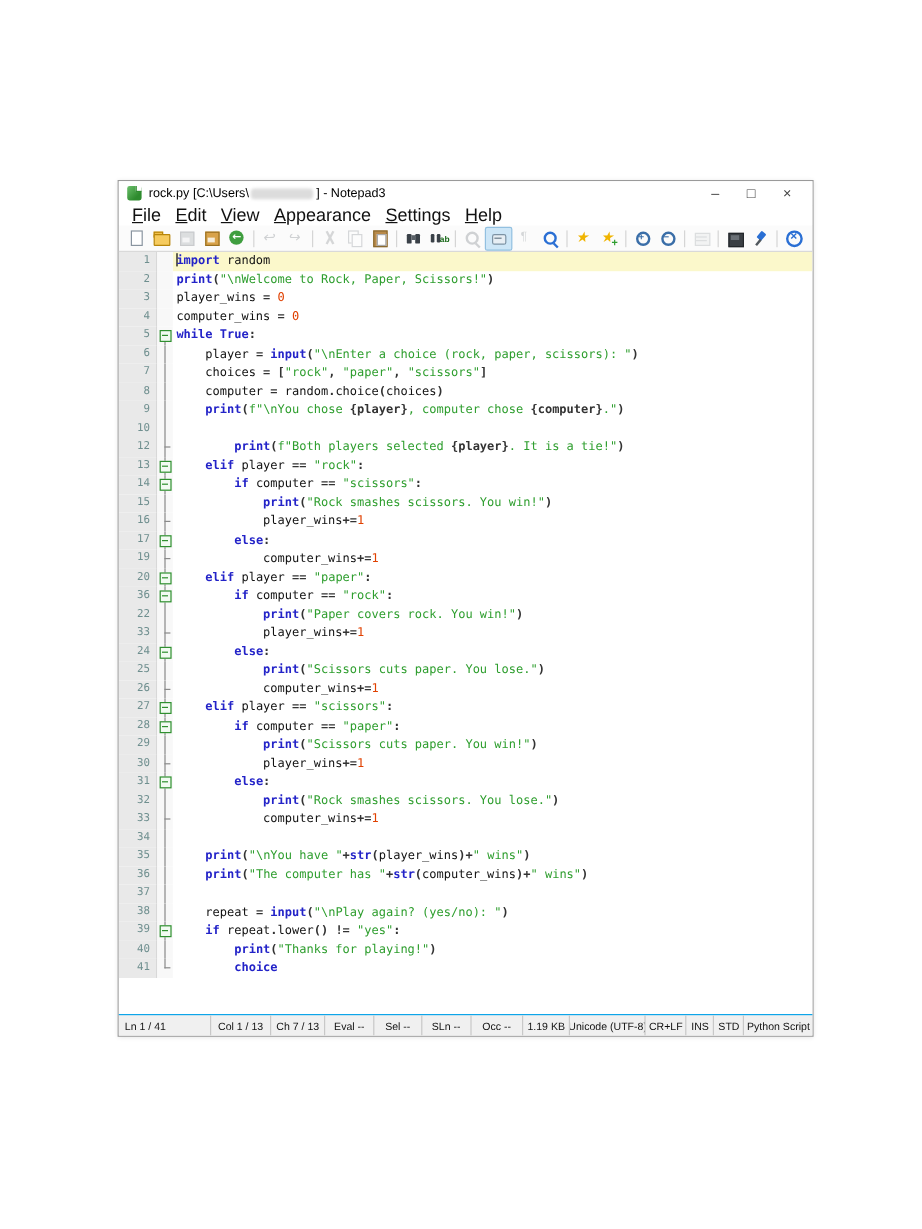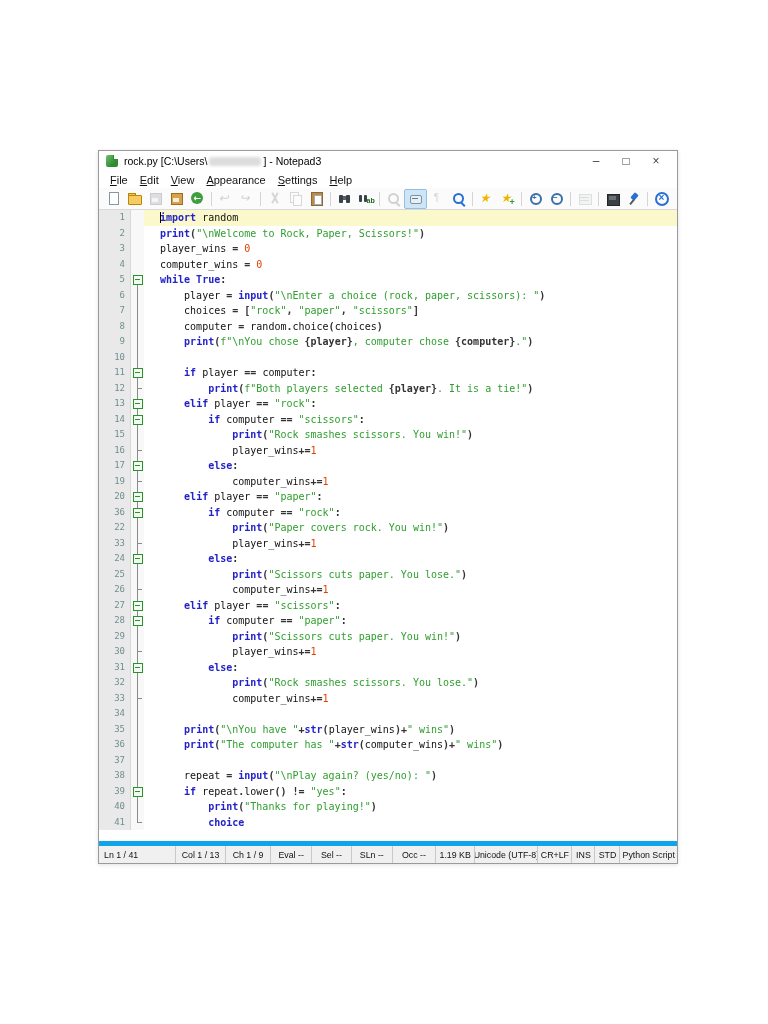--- a/index.html
+++ b/index.html
@@ -13,21 +13,21 @@
   .app-icon{width:12px;height:12px;flex:none;border-radius:2px;margin-right:6px;
             background:linear-gradient(135deg,#6cc06c 0%,#2e8b2e 70%);position:relative;}
   .app-icon::after{content:"";position:absolute;right:0;top:0;width:4px;height:4px;background:#fff;
             border-left:1px solid #2e8b2e;border-bottom:1px solid #2e8b2e;}
   .title{font-size:10.5px;color:#000;white-space:nowrap;display:flex;align-items:center;gap:2px;}
   .redacted{display:inline-block;width:52px;height:9px;background:#dcdcdc;border-radius:3px;filter:blur(1.5px);}
   .wbtns{margin-left:auto;display:flex;align-items:center;}
   .wbtn{width:30px;text-align:center;font-size:12px;color:#444;line-height:18px;cursor:default;}
 
   
-  .menubar{height:17px;flex:none;display:flex;align-items:center;padding-left:5px;background:#fff;font-size:11px;color:#111;}
+  .menubar{height:17px;flex:none;display:flex;align-items:center;padding-left:5px;background:#fff;font-size:15px;color:#111;}
   .menu-item{padding:1px 6px;}
   .menu-item u{text-decoration:underline;}
 
   
   .toolbar{height:21px;flex:none;display:flex;align-items:center;padding-left:4px;background:#fbfbfb;
            border-bottom:1px solid #d9d9d9;}
   .tbtn{width:21px;height:18px;display:flex;align-items:center;justify-content:center;border-radius:2px;flex:none;}
   .tbtn.disabled{opacity:.4;filter:grayscale(55%);}
   .tbtn.active{background:#cde6f7;border:1px solid #92c0e0;}
   .tsep{width:1px;height:14px;background:#d5d5d5;margin:0 3px;flex:none;}
@@ -83,31 +83,31 @@
   .gut{width:26px;flex:none;text-align:right;padding-right:5px;background:#e9e9e9;color:#6f8f8f;
        font-size:9px;border-right:1px solid #d8d8d8;}
   .fold{width:13px;flex:none;position:relative;background:#f8f8f8;}
   .fold.l::before,.fold.t::before,.fold.e::before,.fold.b::before,.fold.bf::before{
        content:"";position:absolute;left:6px;top:0;bottom:0;width:1px;background:#8a8a8a;}
   .fold.e::before{bottom:50%;}
   .fold.bf::before{top:50%;}
   .fold.t::after,.fold.e::after{content:"";position:absolute;left:6px;top:7px;width:5px;height:1px;background:#8a8a8a;}
   .fbox{position:absolute;left:2px;top:3px;width:8px;height:8px;background:#f2fbf2;border:1px solid #2f8f2f;z-index:1;}
   .fbox::after{content:"";position:absolute;left:1px;top:3px;width:5px;height:1px;background:#2f8f2f;}
-  .code{flex:1;padding-left:16px;color:#111;}
+  .code{flex:1;padding-left:3px;color:#111;}
   .ed-row.current .code{background:#fbf8cb;}
   .caret{display:inline-block;width:1px;height:11px;background:#000;vertical-align:-2px;margin-right:-1px;}
   .kw{color:#2323c8;font-weight:bold;}
   .str{color:#2e9e2e;}
   .num{color:#e04000;}
   .op{color:#333;font-weight:bold;}
   .id{color:#111;}
 
   
-  .statusbar{height:17px;flex:none;display:flex;background:#f0f0f0;border-top:5px solid #0ea5e9;
+  .statusbar{height:17px;flex:none;display:flex;background:#f0f0f0;border-top:1px solid #0ea5e9;
              font-size:8.8px;color:#111;overflow:hidden;}
   .st{display:flex;align-items:center;justify-content:center;border-right:1px solid #c8c8c8;
       padding:0 2px;white-space:nowrap;overflow:hidden;flex-basis:0;}
   .st:first-child{justify-content:flex-start;padding-left:5px;}
   .st:last-child{border-right:none;}
 </style>
 </head>
 <body>
 
 <div class="page">
@@ -224,21 +224,20 @@
         <div class="ed-row current"><span class="gut">1</span><span class="fold n"></span><span class="code"><span class="caret"></span><span class="kw">import</span><span class="id"> random</span></span></div>
         <div class="ed-row"><span class="gut">2</span><span class="fold n"></span><span class="code"><span class="kw">print</span><span class="op">(</span><span class="str">"\nWelcome to Rock, Paper, Scissors!"</span><span class="op">)</span></span></div>
         <div class="ed-row"><span class="gut">3</span><span class="fold n"></span><span class="code"><span class="id">player_wins </span><span class="op">= </span><span class="num">0</span></span></div>
         <div class="ed-row"><span class="gut">4</span><span class="fold n"></span><span class="code"><span class="id">computer_wins </span><span class="op">= </span><span class="num">0</span></span></div>
         <div class="ed-row"><span class="gut">5</span><span class="fold bf"><b class="fbox"></b></span><span class="code"><span class="kw">while True</span><span class="op">:</span></span></div>
         <div class="ed-row"><span class="gut">6</span><span class="fold l"></span><span class="code"><span class="id">    player </span><span class="op">= </span><span class="kw">input</span><span class="op">(</span><span class="str">"\nEnter a choice (rock, paper, scissors): "</span><span class="op">)</span></span></div>
         <div class="ed-row"><span class="gut">7</span><span class="fold l"></span><span class="code"><span class="id">    choices </span><span class="op">= [</span><span class="str">"rock"</span><span class="op">, </span><span class="str">"paper"</span><span class="op">, </span><span class="str">"scissors"</span><span class="op">]</span></span></div>
         <div class="ed-row"><span class="gut">8</span><span class="fold l"></span><span class="code"><span class="id">    computer </span><span class="op">= </span><span class="id">random</span><span class="op">.</span><span class="id">choice</span><span class="op">(</span><span class="id">choices</span><span class="op">)</span></span></div>
         <div class="ed-row"><span class="gut">9</span><span class="fold l"></span><span class="code"><span class="id">    </span><span class="kw">print</span><span class="op">(</span><span class="str">f"\nYou chose </span><span class="op">{player}</span><span class="str">, computer chose </span><span class="op">{computer}</span><span class="str">."</span><span class="op">)</span></span></div>
         <div class="ed-row"><span class="gut">10</span><span class="fold l"></span><span class="code"></span></div>
-        <div class="ed-row"><span class="gut">11</span><span class="fold b"><b class="fbox"></b></span><span class="code"><span class="id">    </span><span class="kw">if</span><span class="id"> player </span><span class="op">== </span><span class="id">computer</span><span class="op">:</span></span></div>
         <div class="ed-row"><span class="gut">12</span><span class="fold t"></span><span class="code"><span class="id">        </span><span class="kw">print</span><span class="op">(</span><span class="str">f"Both players selected </span><span class="op">{player}</span><span class="str">. It is a tie!"</span><span class="op">)</span></span></div>
         <div class="ed-row"><span class="gut">13</span><span class="fold b"><b class="fbox"></b></span><span class="code"><span class="id">    </span><span class="kw">elif</span><span class="id"> player </span><span class="op">== </span><span class="str">"rock"</span><span class="op">:</span></span></div>
         <div class="ed-row"><span class="gut">14</span><span class="fold b"><b class="fbox"></b></span><span class="code"><span class="id">        </span><span class="kw">if</span><span class="id"> computer </span><span class="op">== </span><span class="str">"scissors"</span><span class="op">:</span></span></div>
         <div class="ed-row"><span class="gut">15</span><span class="fold l"></span><span class="code"><span class="id">            </span><span class="kw">print</span><span class="op">(</span><span class="str">"Rock smashes scissors. You win!"</span><span class="op">)</span></span></div>
         <div class="ed-row"><span class="gut">16</span><span class="fold t"></span><span class="code"><span class="id">            player_wins</span><span class="op">+=</span><span class="num">1</span></span></div>
         <div class="ed-row"><span class="gut">17</span><span class="fold b"><b class="fbox"></b></span><span class="code"><span class="id">        </span><span class="kw">else</span><span class="op">:</span></span></div>
         <div class="ed-row"><span class="gut">19</span><span class="fold t"></span><span class="code"><span class="id">            computer_wins</span><span class="op">+=</span><span class="num">1</span></span></div>
         <div class="ed-row"><span class="gut">20</span><span class="fold b"><b class="fbox"></b></span><span class="code"><span class="id">    </span><span class="kw">elif</span><span class="id"> player </span><span class="op">== </span><span class="str">"paper"</span><span class="op">:</span></span></div>
         <div class="ed-row"><span class="gut">36</span><span class="fold b"><b class="fbox"></b></span><span class="code"><span class="id">        </span><span class="kw">if</span><span class="id"> computer </span><span class="op">== </span><span class="str">"rock"</span><span class="op">:</span></span></div>
         <div class="ed-row"><span class="gut">22</span><span class="fold l"></span><span class="code"><span class="id">            </span><span class="kw">print</span><span class="op">(</span><span class="str">"Paper covers rock. You win!"</span><span class="op">)</span></span></div>
@@ -259,21 +258,21 @@
         <div class="ed-row"><span class="gut">37</span><span class="fold l"></span><span class="code"></span></div>
         <div class="ed-row"><span class="gut">38</span><span class="fold l"></span><span class="code"><span class="id">    repeat </span><span class="op">= </span><span class="kw">input</span><span class="op">(</span><span class="str">"\nPlay again? (yes/no): "</span><span class="op">)</span></span></div>
         <div class="ed-row"><span class="gut">39</span><span class="fold b"><b class="fbox"></b></span><span class="code"><span class="id">    </span><span class="kw">if</span><span class="id"> repeat</span><span class="op">.</span><span class="id">lower</span><span class="op">() != </span><span class="str">"yes"</span><span class="op">:</span></span></div>
         <div class="ed-row"><span class="gut">40</span><span class="fold l"></span><span class="code"><span class="id">        </span><span class="kw">print</span><span class="op">(</span><span class="str">"Thanks for playing!"</span><span class="op">)</span></span></div>
         <div class="ed-row"><span class="gut">41</span><span class="fold e"></span><span class="code"><span class="id">        </span><span class="kw">choice</span></span></div>
       </div>
 
     <div class="statusbar">
         <span class="st" style="flex-grow: 1.9;">Ln 1 / 41</span>
         <span class="st" style="flex-grow: 1.25;">Col 1 / 13</span>
-        <span class="st" style="flex-grow: 1.1;">Ch 1 / 9</span>
+        <span class="st" style="flex-grow: 1.1;">Ch 7 / 13</span>
         <span class="st" style="flex-grow: 1;">Eval --</span>
         <span class="st" style="flex-grow: 0.95;">Sel --</span>
         <span class="st" style="flex-grow: 1;">SLn --</span>
         <span class="st" style="flex-grow: 1.05;">Occ --</span>
         <span class="st" style="flex-grow: 0.95;">1.19 KB</span>
         <span class="st" style="flex-grow: 1.6;">Unicode (UTF-8)</span>
         <span class="st" style="flex-grow: 0.8;">CR+LF</span>
         <span class="st" style="flex-grow: 0.5;">INS</span>
         <span class="st" style="flex-grow: 0.55;">STD</span>
         <span class="st" style="flex-grow: 1.45;">Python Script</span>

